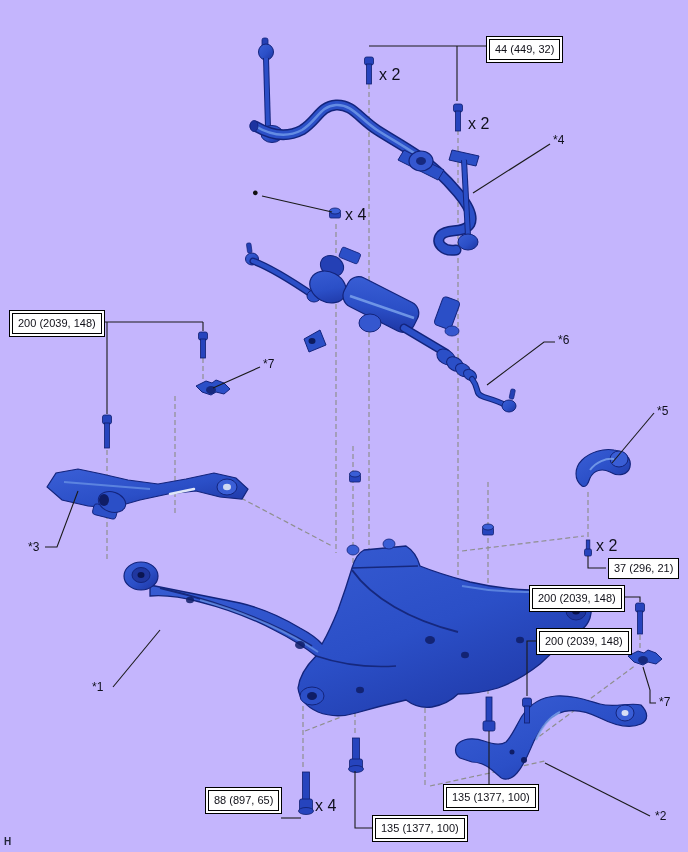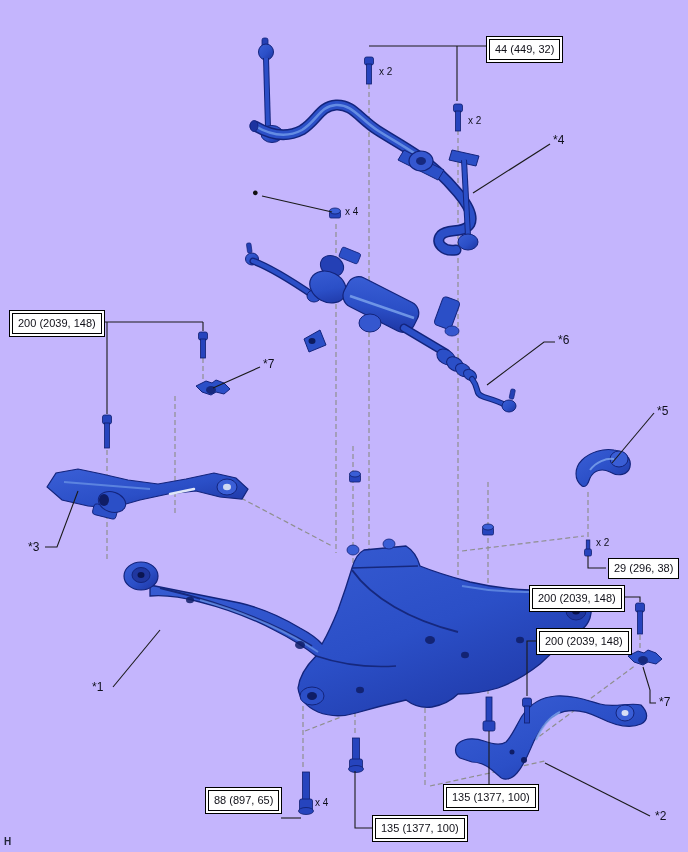--- a/index.html
+++ b/index.html
@@ -3,21 +3,21 @@
 <meta charset="utf-8">
 <style>
   html,body{margin:0;padding:0;background:#fff;}
   #canvas{position:relative;width:688px;height:852px;background:#c4b5fd;overflow:hidden;
           font-family:"Liberation Sans",sans-serif;}
   #art{position:absolute;left:0;top:0;}
   .tq{position:absolute;background:#fff;border:1px solid #000;padding:1px 5px;
       font-size:11px;line-height:17px;color:#101018;white-space:nowrap;z-index:5;}
   .tq.double{box-shadow:0 0 0 2px #fff,0 0 0 3px #000;}
   .pl{position:absolute;font-size:12px;color:#10101c;z-index:5;white-space:nowrap;}
-  .qt{position:absolute;font-size:10px;color:#10101c;z-index:5;white-space:nowrap;}
+  .qt{position:absolute;font-size:16px;color:#10101c;z-index:5;white-space:nowrap;}
   .bullet{position:absolute;font-size:11px;color:#111;z-index:5;}
   .pgmark{position:absolute;left:4px;top:836px;font-size:10px;font-weight:bold;color:#23263a;z-index:5;}
 </style>
 </head>
 <body>
 
 <div id="canvas">
 
 <svg id="art" width="688" height="852" viewBox="0 0 688 852">
   <defs>
@@ -220,21 +220,21 @@
     <path d="M281,818 H301"></path>
     <path d="M355,771 V828 H372"></path>
     <path d="M113,687 L160,630"></path>
     <path d="M45,547 H57 L78,491"></path>
     <path d="M260,367 L213,388"></path>
   </g>
 </svg>
 
 <div class="tq double" style="left:489px;top:39px;">44 (449, 32)</div>
 <div class="tq double" style="left:12px;top:313px;">200 (2039, 148)</div>
-<div class="tq" style="left:608px;top:558px;">29 (296, 38)</div>
+<div class="tq" style="left:608px;top:558px;">37 (296, 21)</div>
 <div class="tq double" style="left:532px;top:588px;">200 (2039, 148)</div>
 <div class="tq double" style="left:539px;top:631px;">200 (2039, 148)</div>
 <div class="tq double" style="left:446px;top:787px;">135 (1377, 100)</div>
 <div class="tq double" style="left:208px;top:790px;">88 (897, 65)</div>
 <div class="tq double" style="left:375px;top:818px;">135 (1377, 100)</div>
 
 <div class="pl" style="left:92px;top:680px;">*1</div>
 <div class="pl" style="left:655px;top:809px;">*2</div>
 <div class="pl" style="left:28px;top:540px;">*3</div>
 <div class="pl" style="left:553px;top:133px;">*4</div>

